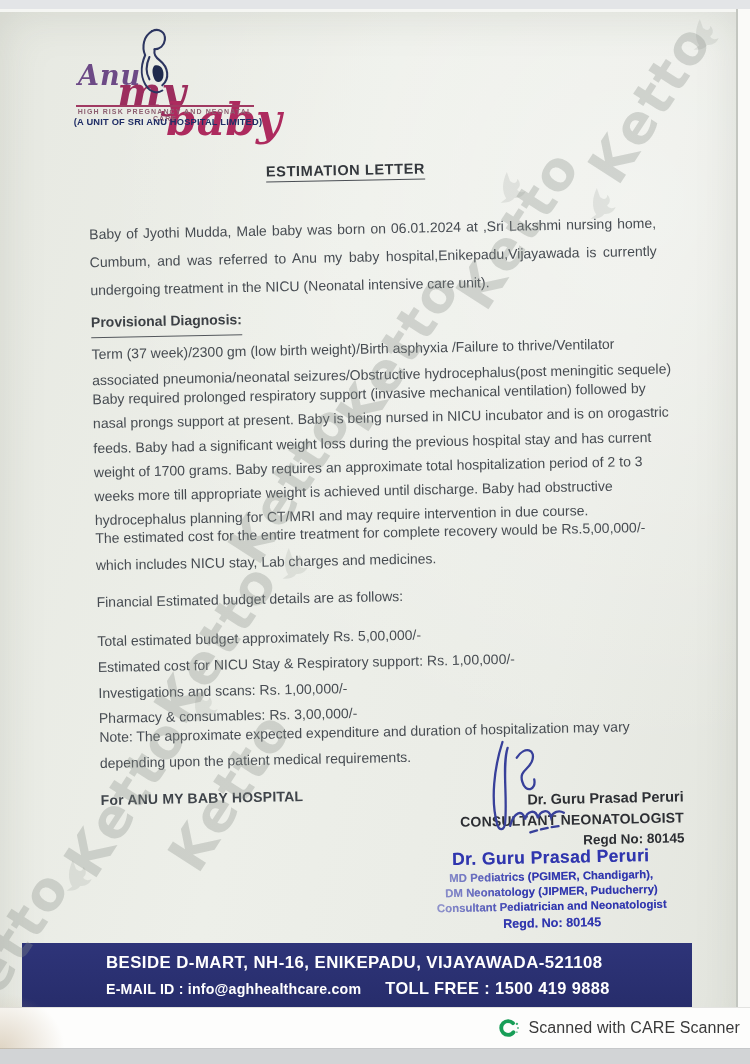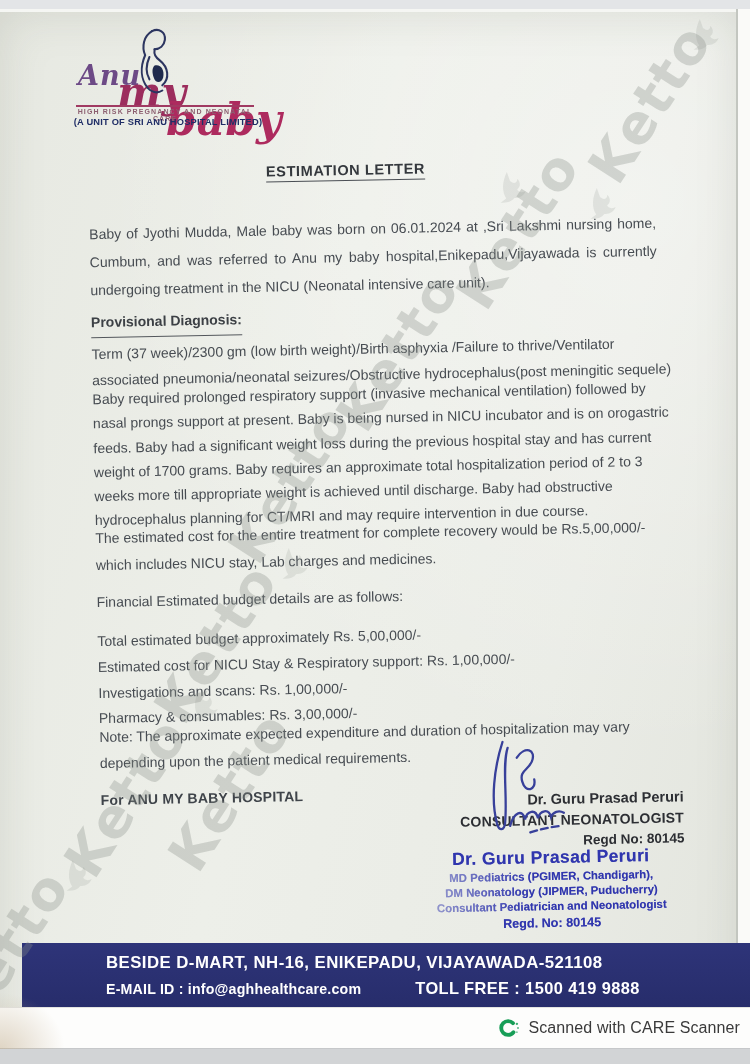--- a/index.html
+++ b/index.html
@@ -66,24 +66,24 @@
     text-shadow:0 0 0.6px rgba(48,54,174,0.55);}
   .stamp-name{font-size:17.5px;font-weight:700;letter-spacing:0.4px;line-height:20px;}
   .stamp-quals{margin-top:2px;font-size:11.4px;font-weight:700;line-height:15px;
     -webkit-mask-image:linear-gradient(90deg, rgba(0,0,0,0.30), #000 42%);
     mask-image:linear-gradient(90deg, rgba(0,0,0,0.30), #000 42%);}
   .stamp-regd{margin-top:2px;font-size:12.6px;font-weight:700;}
 
   .signature-svg{position:absolute;left:468px;top:740px;z-index:10;}
 
   
-  .footer-bar{position:absolute;left:22px;top:943px;width:728px;height:64px;z-index:7;
+  .footer-bar{position:absolute;left:22px;top:943px;width:670px;height:64px;z-index:7;
     background:linear-gradient(180deg,#2e3479,#272d6b);color:#fff;}
   .footer-l1{padding:10px 0 0 84px;font-size:16.8px;font-weight:700;letter-spacing:0.45px;white-space:nowrap;}
-  .footer-l2{padding:6px 0 0 84px;display:flex;gap:54px;align-items:baseline;white-space:nowrap;}
+  .footer-l2{padding:6px 0 0 84px;display:flex;gap:24px;align-items:baseline;white-space:nowrap;}
   .footer-email{font-size:14.2px;font-weight:700;letter-spacing:0.2px;}
   .footer-toll{font-size:16.4px;font-weight:700;letter-spacing:0.4px;}
 
   .scanner-bar{position:absolute;left:0;top:1007px;width:750px;height:42px;z-index:8;
     background:#fdfdfc;border-top:1px solid #e3e3e1;border-bottom:1px solid #c6c8ca;
     display:flex;align-items:center;justify-content:flex-end;padding-right:10px;box-sizing:border-box;gap:9px;}
   .scanner-label{font-size:16px;color:#3a3a3a;font-weight:500;letter-spacing:0.1px;}
 
   
   .wm-layer{position:absolute;left:0;top:0;width:741px;height:1049px;overflow:hidden;z-index:40;pointer-events:none;}

